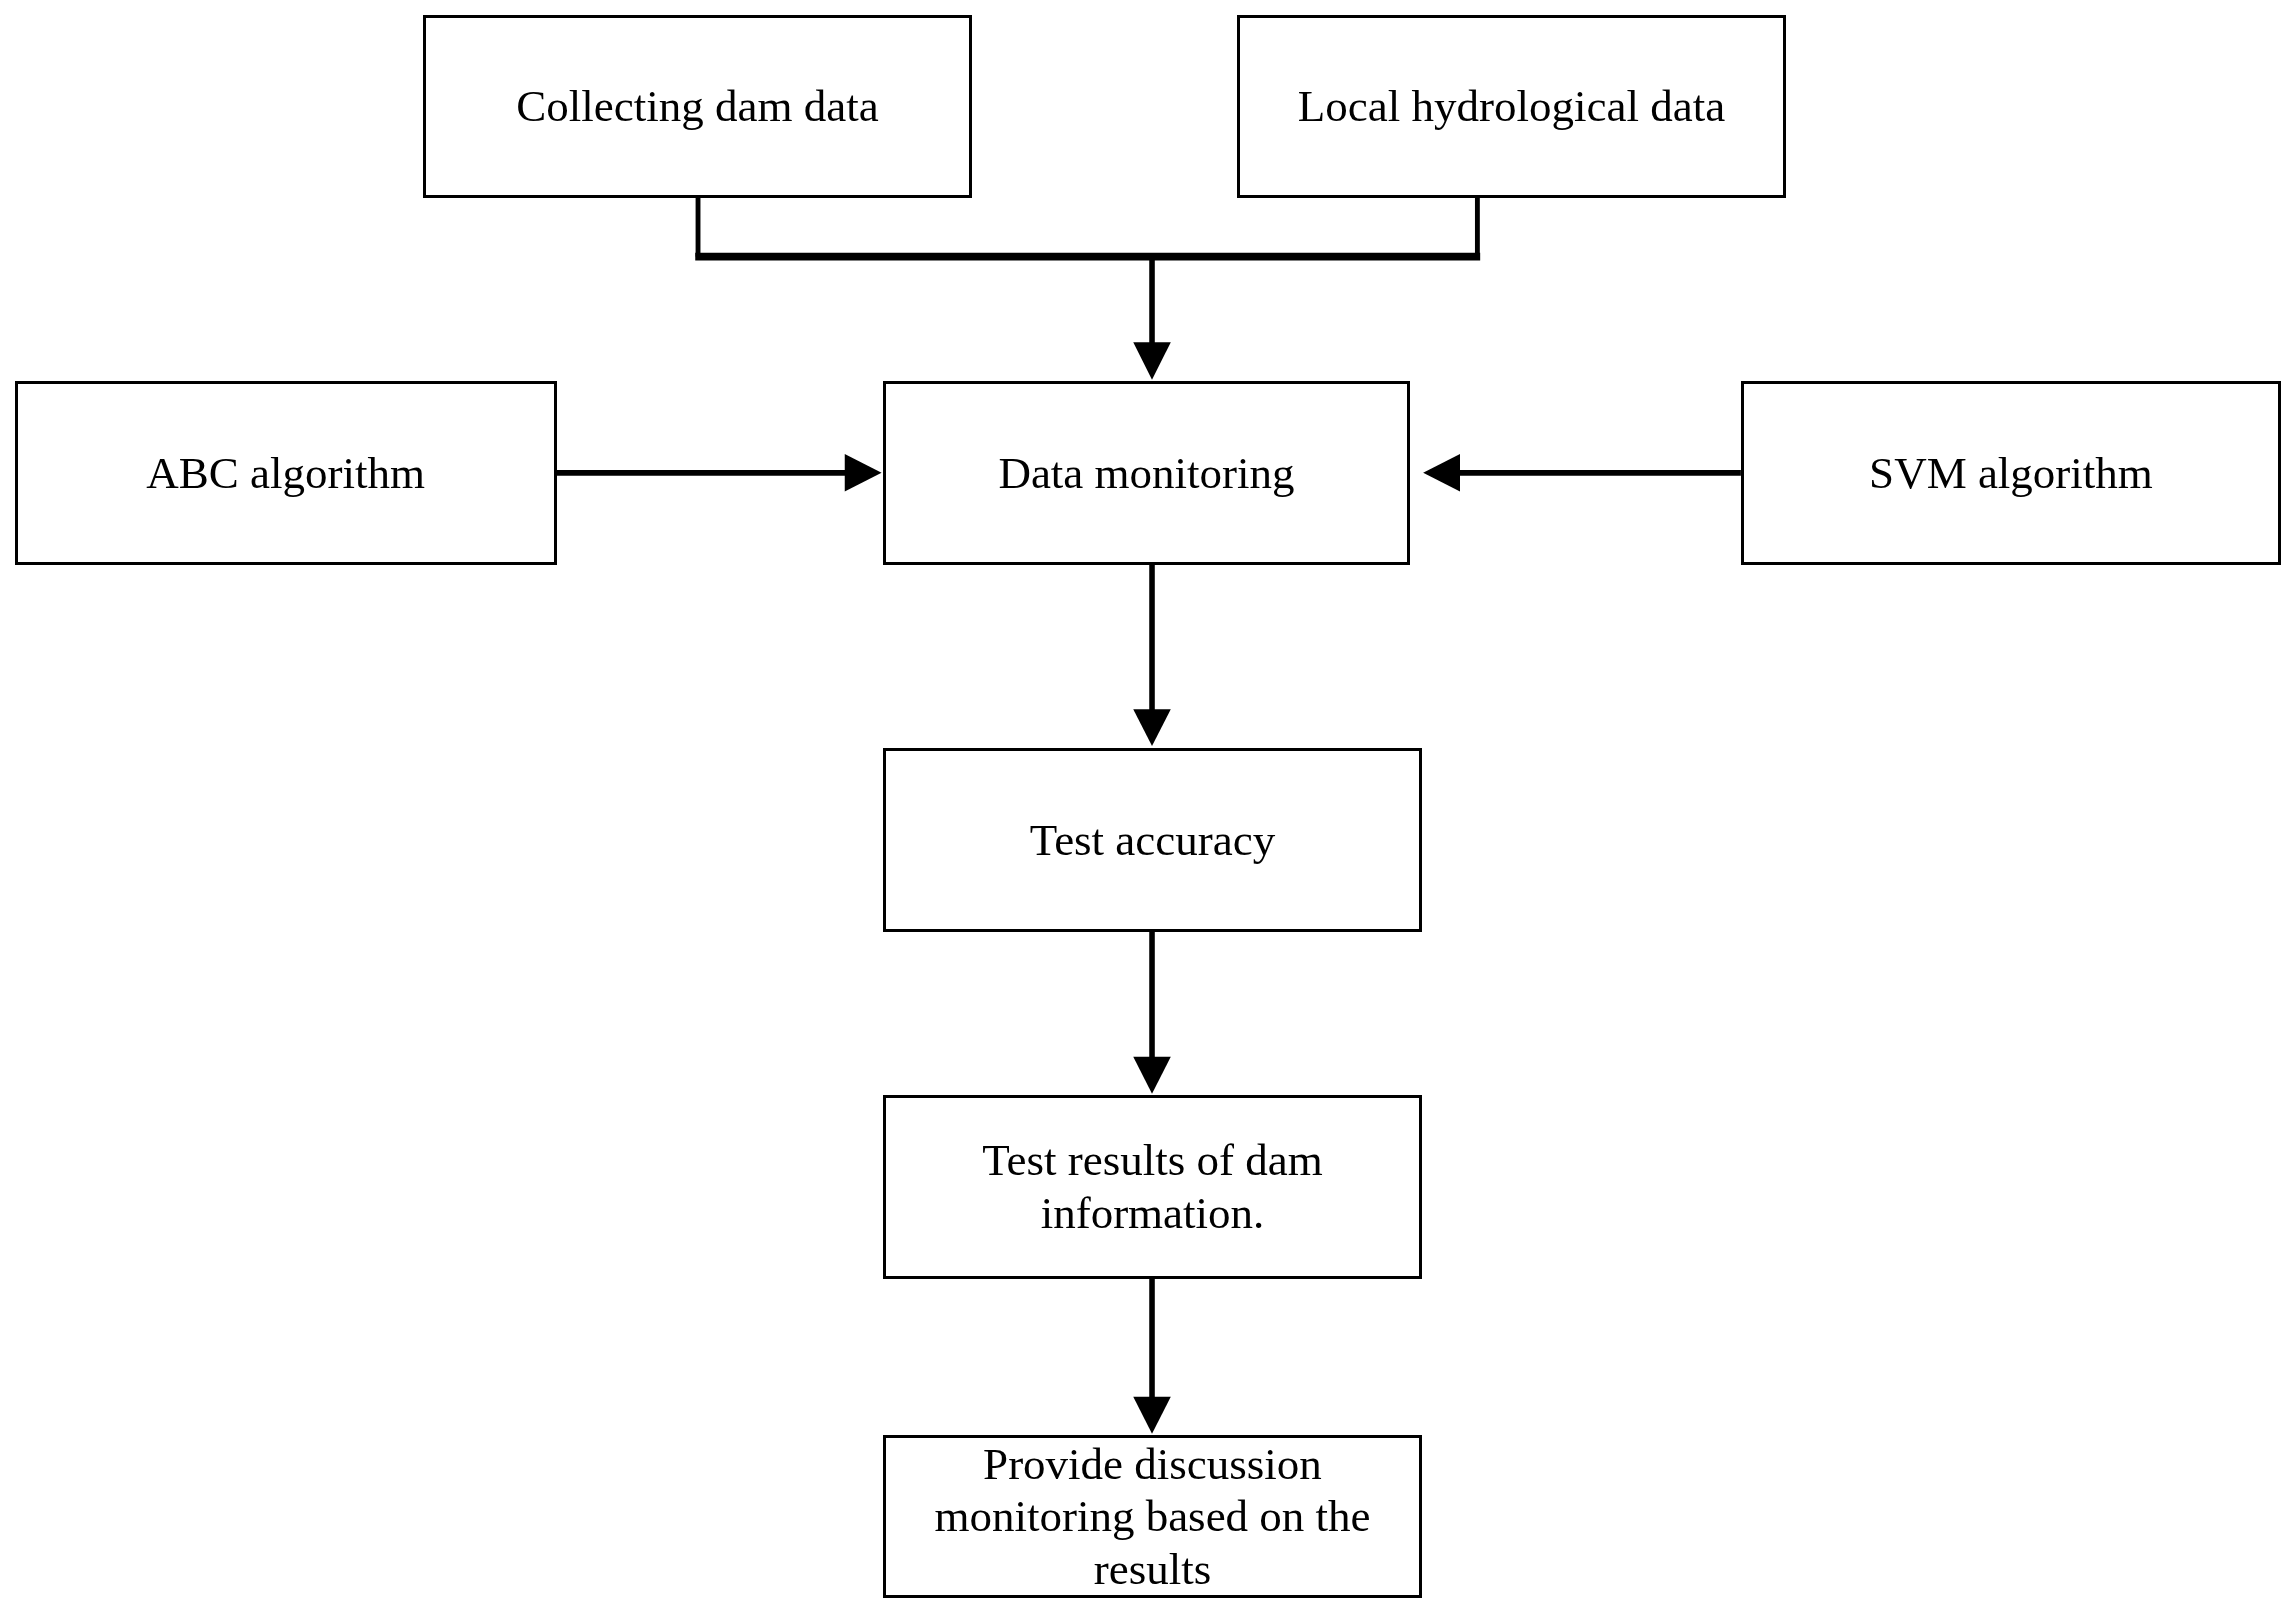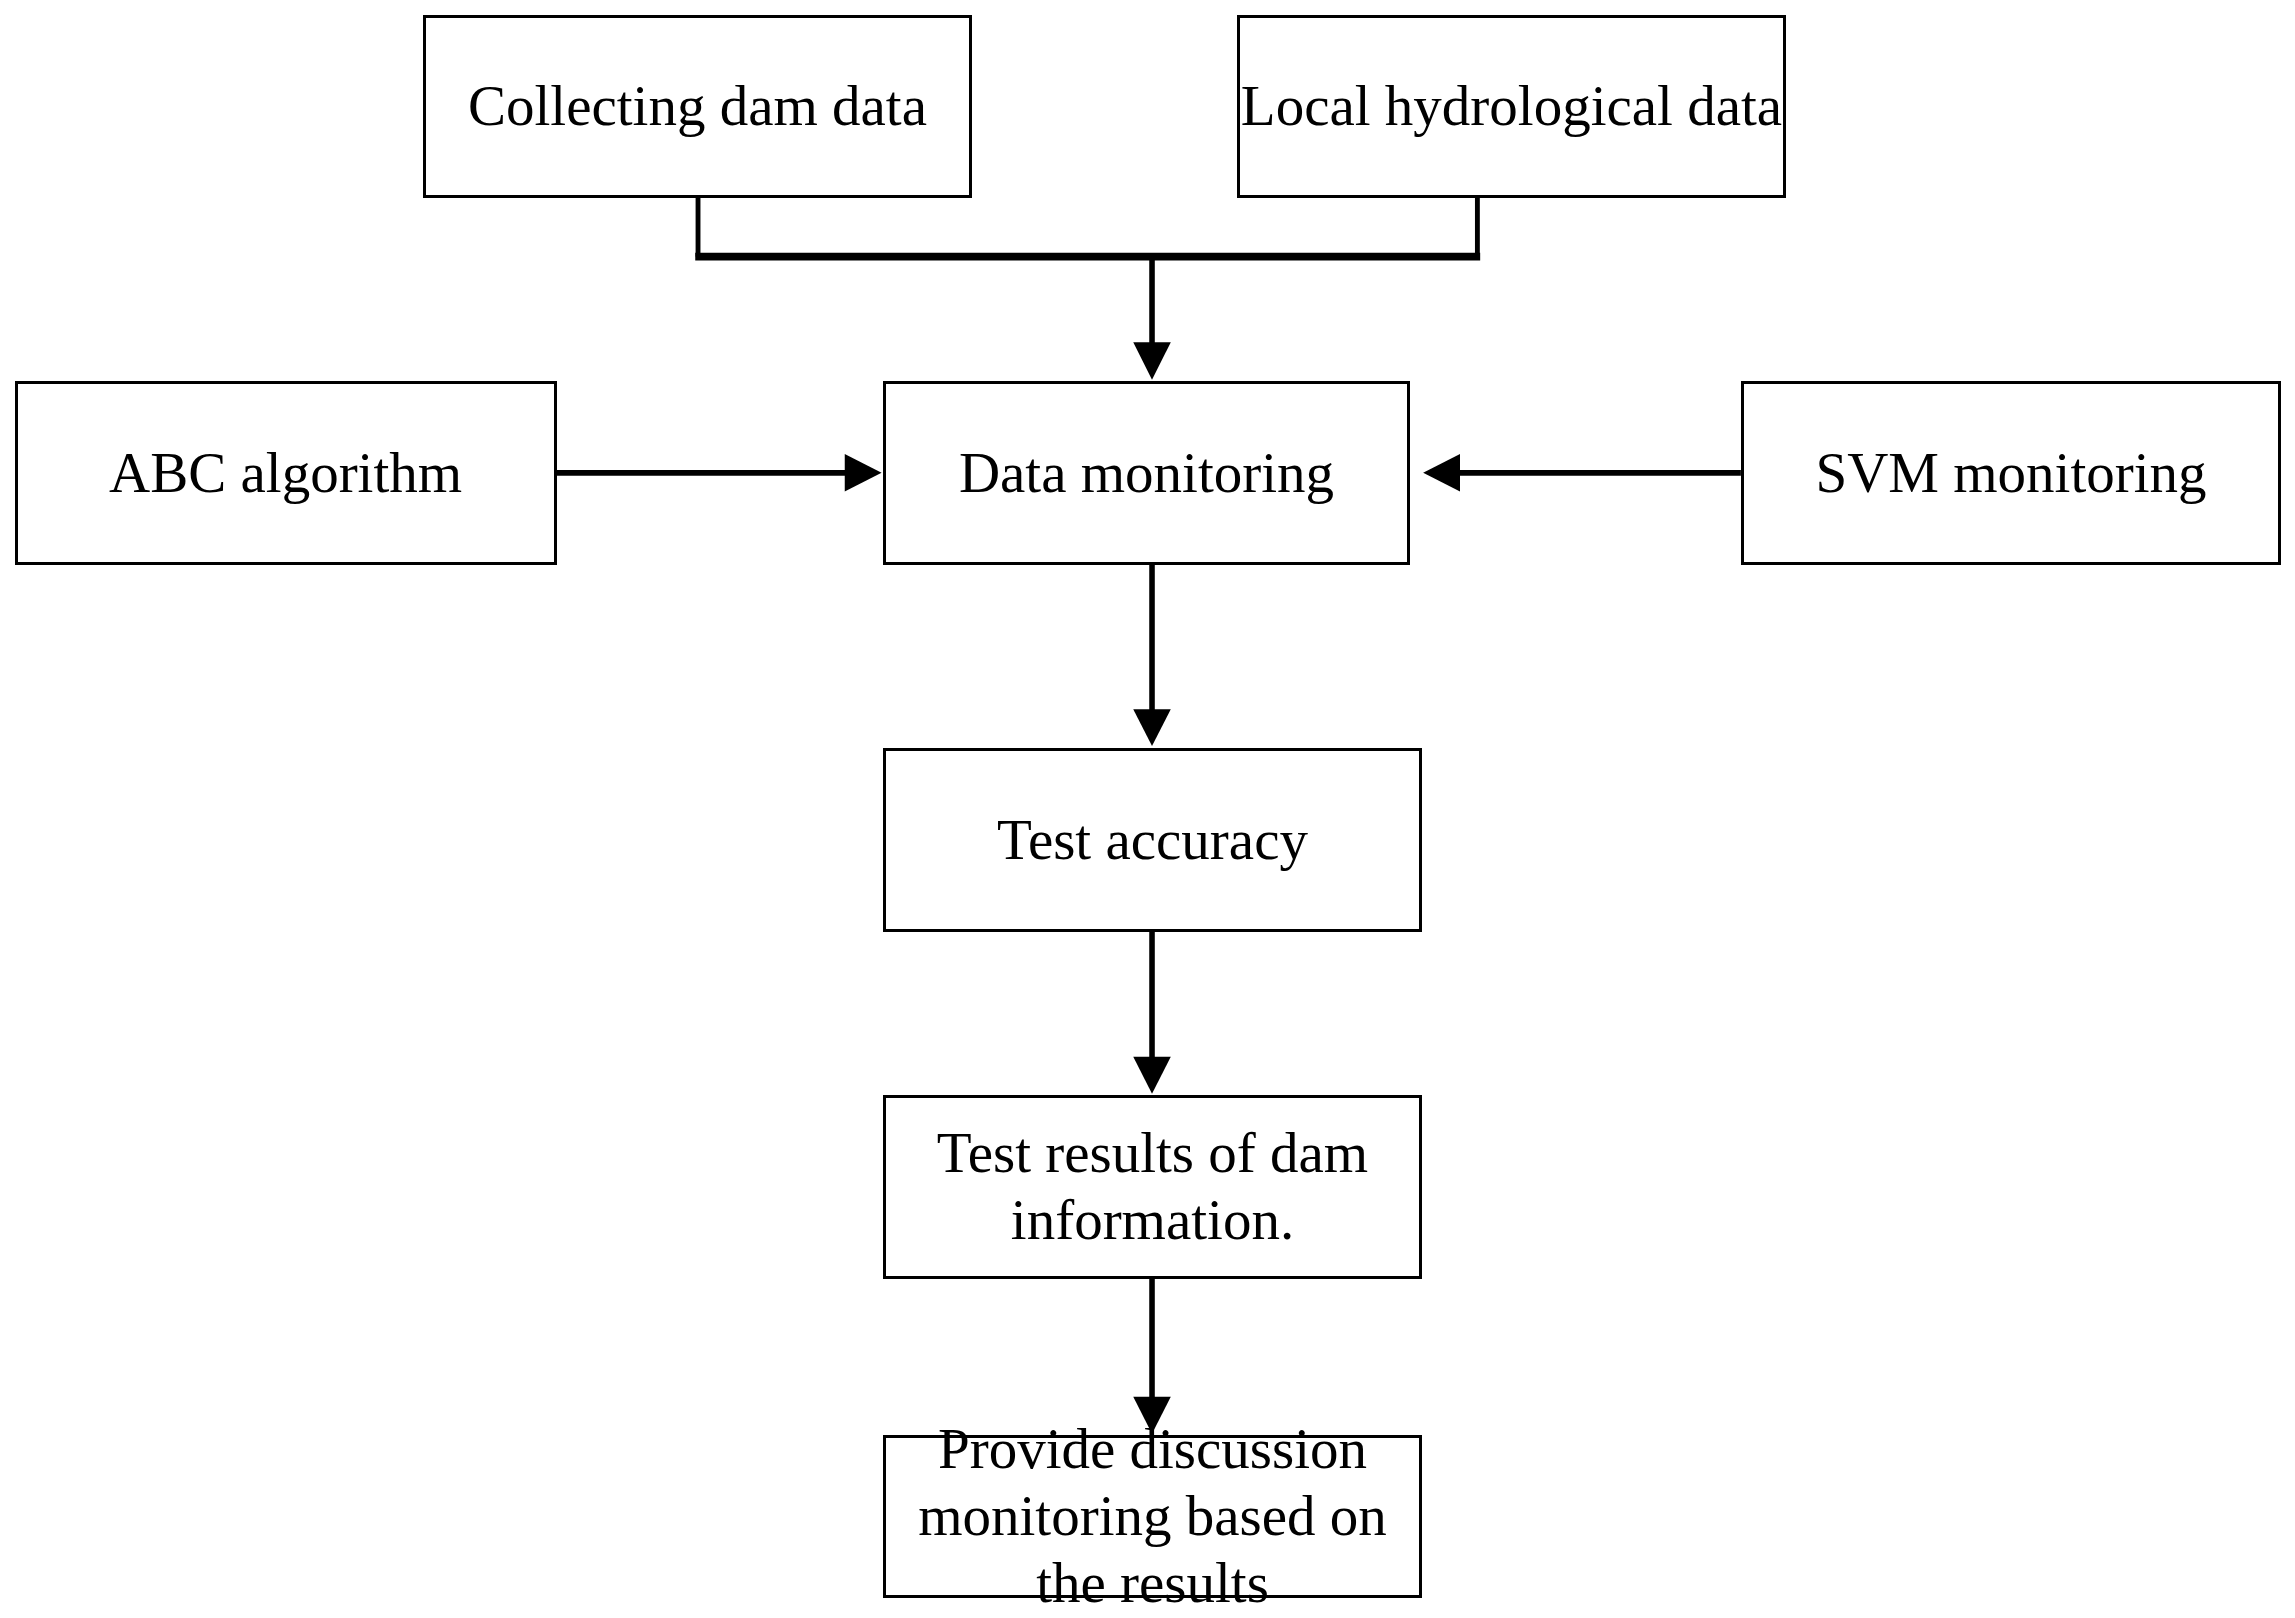--- a/index.html
+++ b/index.html
@@ -26,21 +26,21 @@
   }
   .node {
     position: absolute;
     box-sizing: border-box;
     border: 3.5px solid #000000;
     background: #ffffff;
     display: flex;
     align-items: center;
     justify-content: center;
     text-align: center;
-    font-size: 57px;
+    font-size: 45px;
     line-height: 1.17;
   }
   .node .label {
     display: block;
     padding: 0 28px;
   }
   .nowrap .label { white-space: nowrap; padding: 0 14px; }
 
   
   #node-collecting   { left: 423px;  top: 14.6px;   width: 549px; height: 183px; }
@@ -94,21 +94,21 @@
 
   <div class="node nowrap" id="node-abc">
     <span class="label">ABC algorithm</span>
   </div>
 
   <div class="node nowrap" id="node-monitoring">
     <span class="label">Data monitoring</span>
   </div>
 
   <div class="node nowrap" id="node-svm">
-    <span class="label">SVM monitoring</span>
+    <span class="label">SVM algorithm</span>
   </div>
 
   <div class="node nowrap" id="node-accuracy">
     <span class="label">Test accuracy</span>
   </div>
 
   <div class="node" id="node-results">
     <span class="label">Test results of dam information.</span>
   </div>
 

